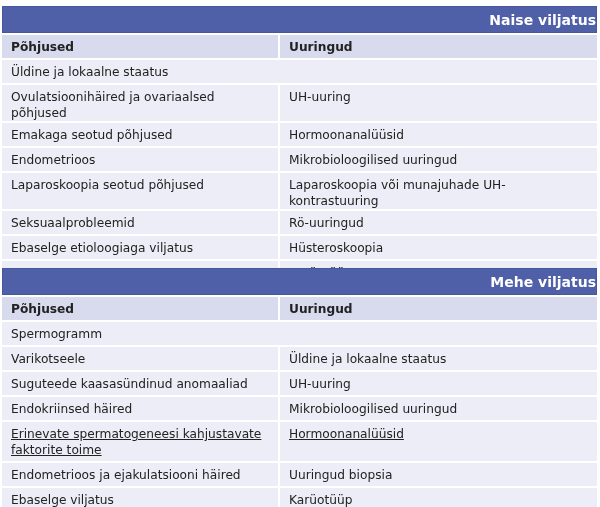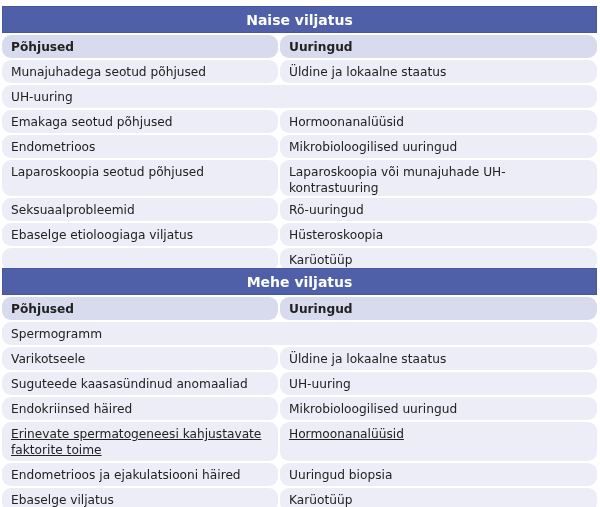--- a/index.html
+++ b/index.html
@@ -7,54 +7,53 @@
     width: 600px; height: 507px; overflow: hidden;
     font-family: "DejaVu Sans", "Liberation Sans", sans-serif;
     font-size: 12.2px; color: #222;
     position: relative;
   }
   .tbl {
     position: absolute; left: 2px; width: 595px;
   }
   .tbl-title {
     background: #4f60a8; color: #ffffff; font-weight: bold;
-    text-align: center; font-size: 14px;
+    text-align: right; font-size: 14px;
     height: 27px; line-height: 27px;
     border: 1px solid #47579c;
     box-sizing: border-box;
   }
   .row {
     display: flex; margin-top: 2px;
   }
   .cell {
     background: #ecedf6; box-sizing: border-box;
     padding: 4px 8px 0 9px;
     line-height: 16px;
-    border-radius: 9px;
   }
   .cell.c1 { width: 276px; margin-right: 2px; }
   .cell.c2 { flex: 1; }
   .row.head .cell { background: #d8daee; font-weight: bold; }
   .row .cell { min-height: 23px; }
   .row.tall .cell { min-height: 39px; text-decoration: underline; }
 </style>
 </head>
 <body>
 
 <div class="tbl" style="top:6px;">
   <div class="tbl-title">Naise viljatus</div>
   <div class="row head">
     <div class="cell c1">Põhjused</div>
     <div class="cell c2">Uuringud</div>
   </div>
   <div class="row">
-    <div class="cell c1">Munajuhadega seotud põhjused</div>
     <div class="cell c2">Üldine ja lokaalne staatus</div>
   </div>
   <div class="row">
+    <div class="cell c1">Ovulatsioonihäired ja ovariaalsed põhjused</div>
     <div class="cell c2">UH-uuring</div>
   </div>
   <div class="row">
     <div class="cell c1">Emakaga seotud põhjused</div>
     <div class="cell c2">Hormoonanalüüsid</div>
   </div>
   <div class="row">
     <div class="cell c1">Endometrioos</div>
     <div class="cell c2">Mikrobioloogilised uuringud</div>
   </div>

